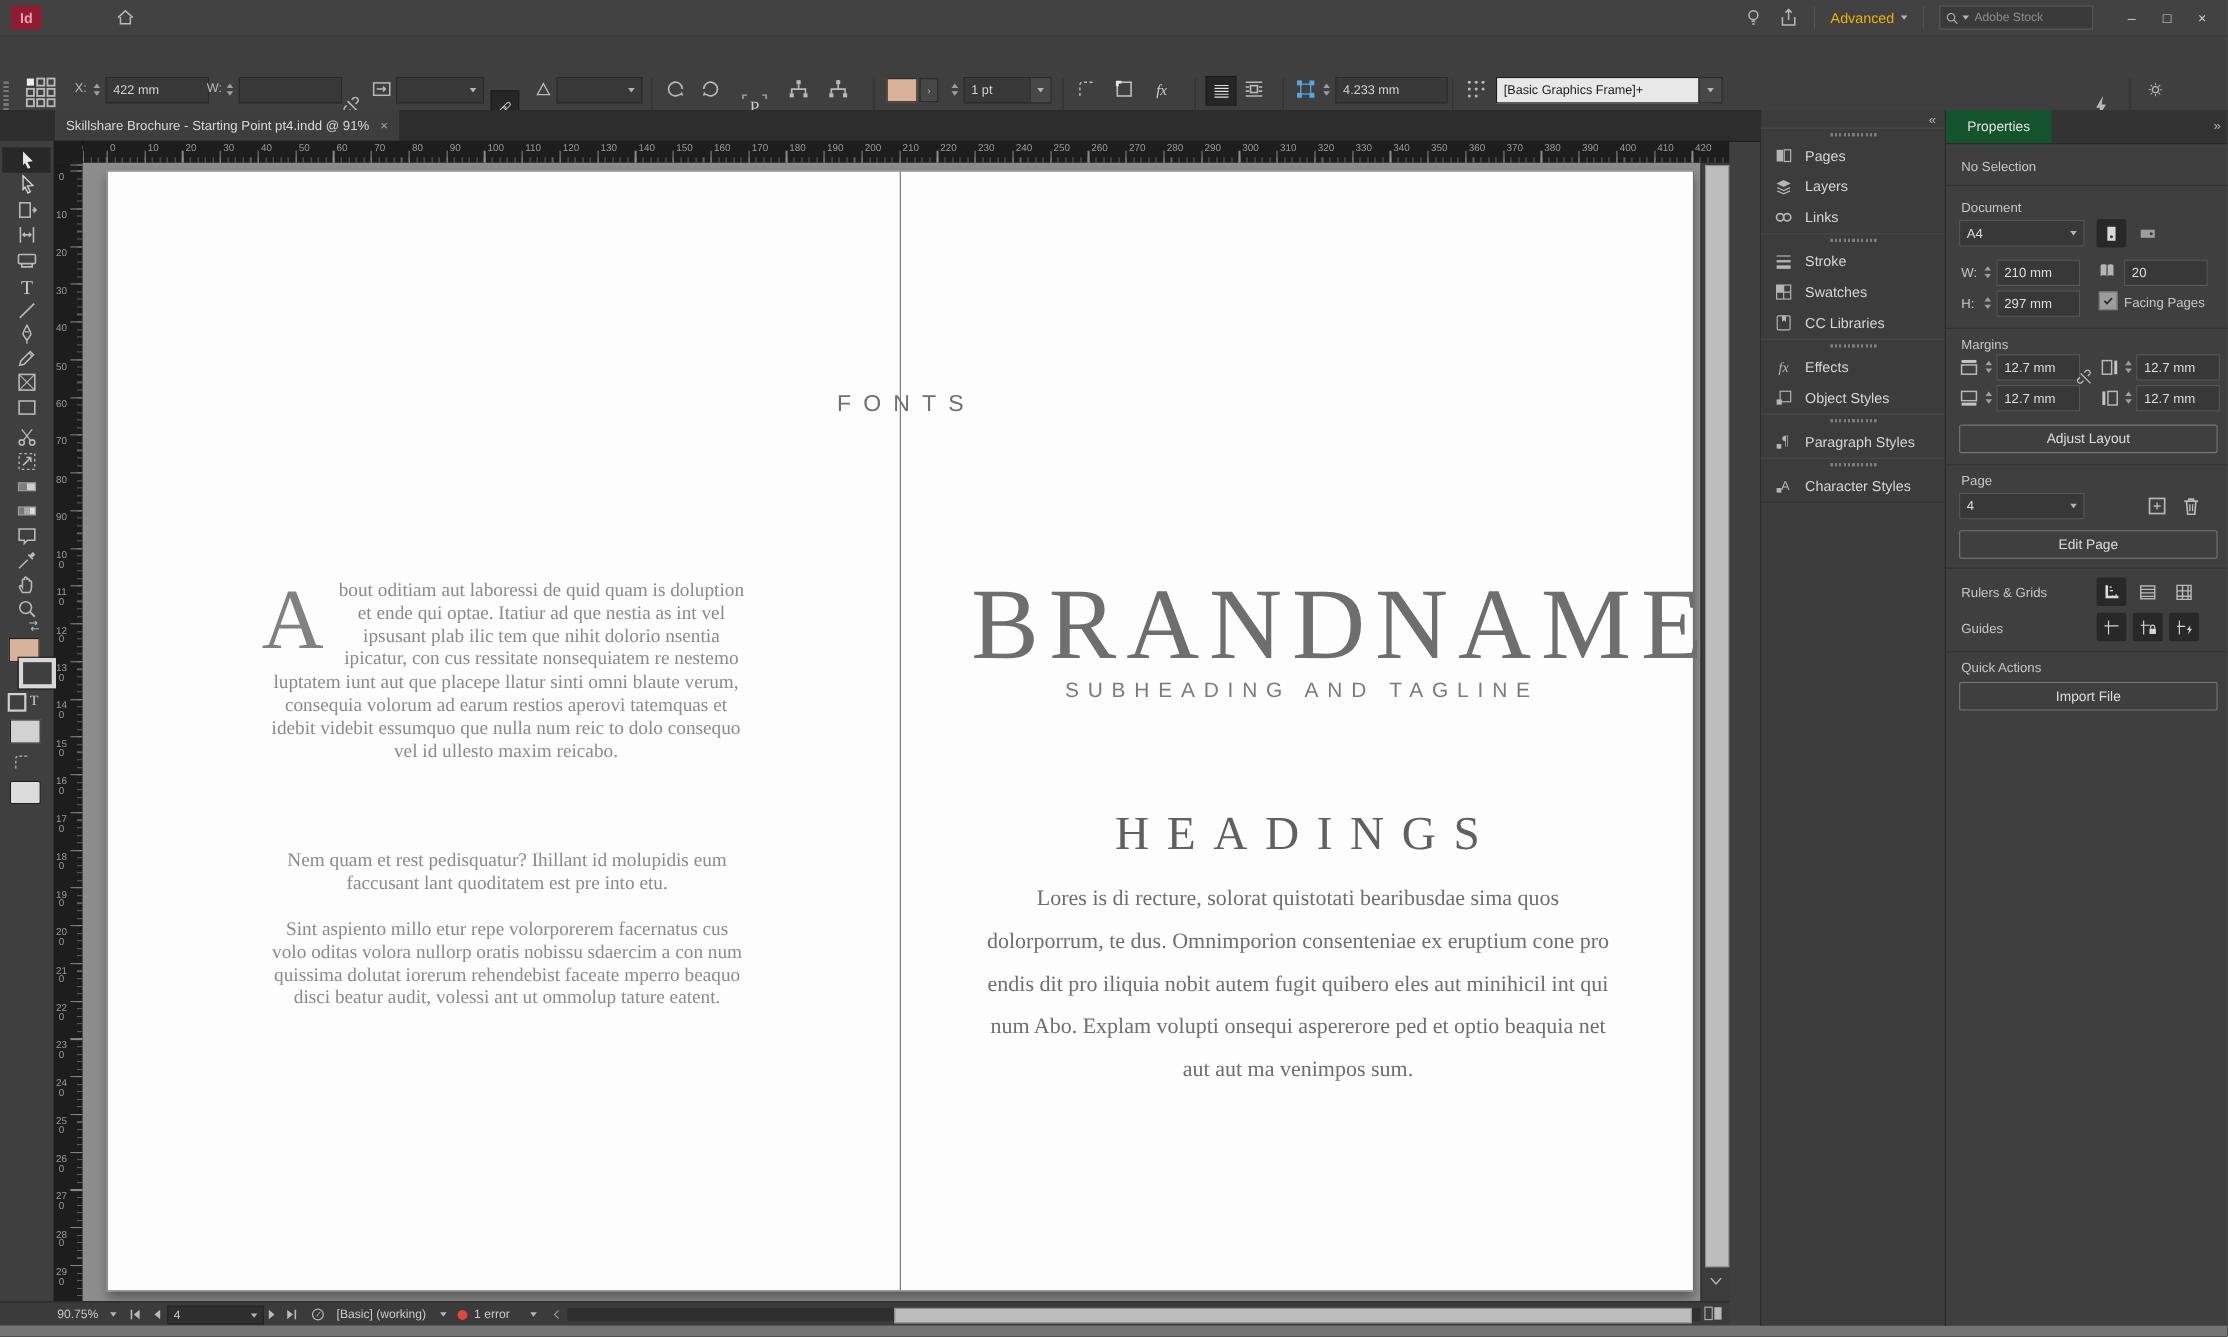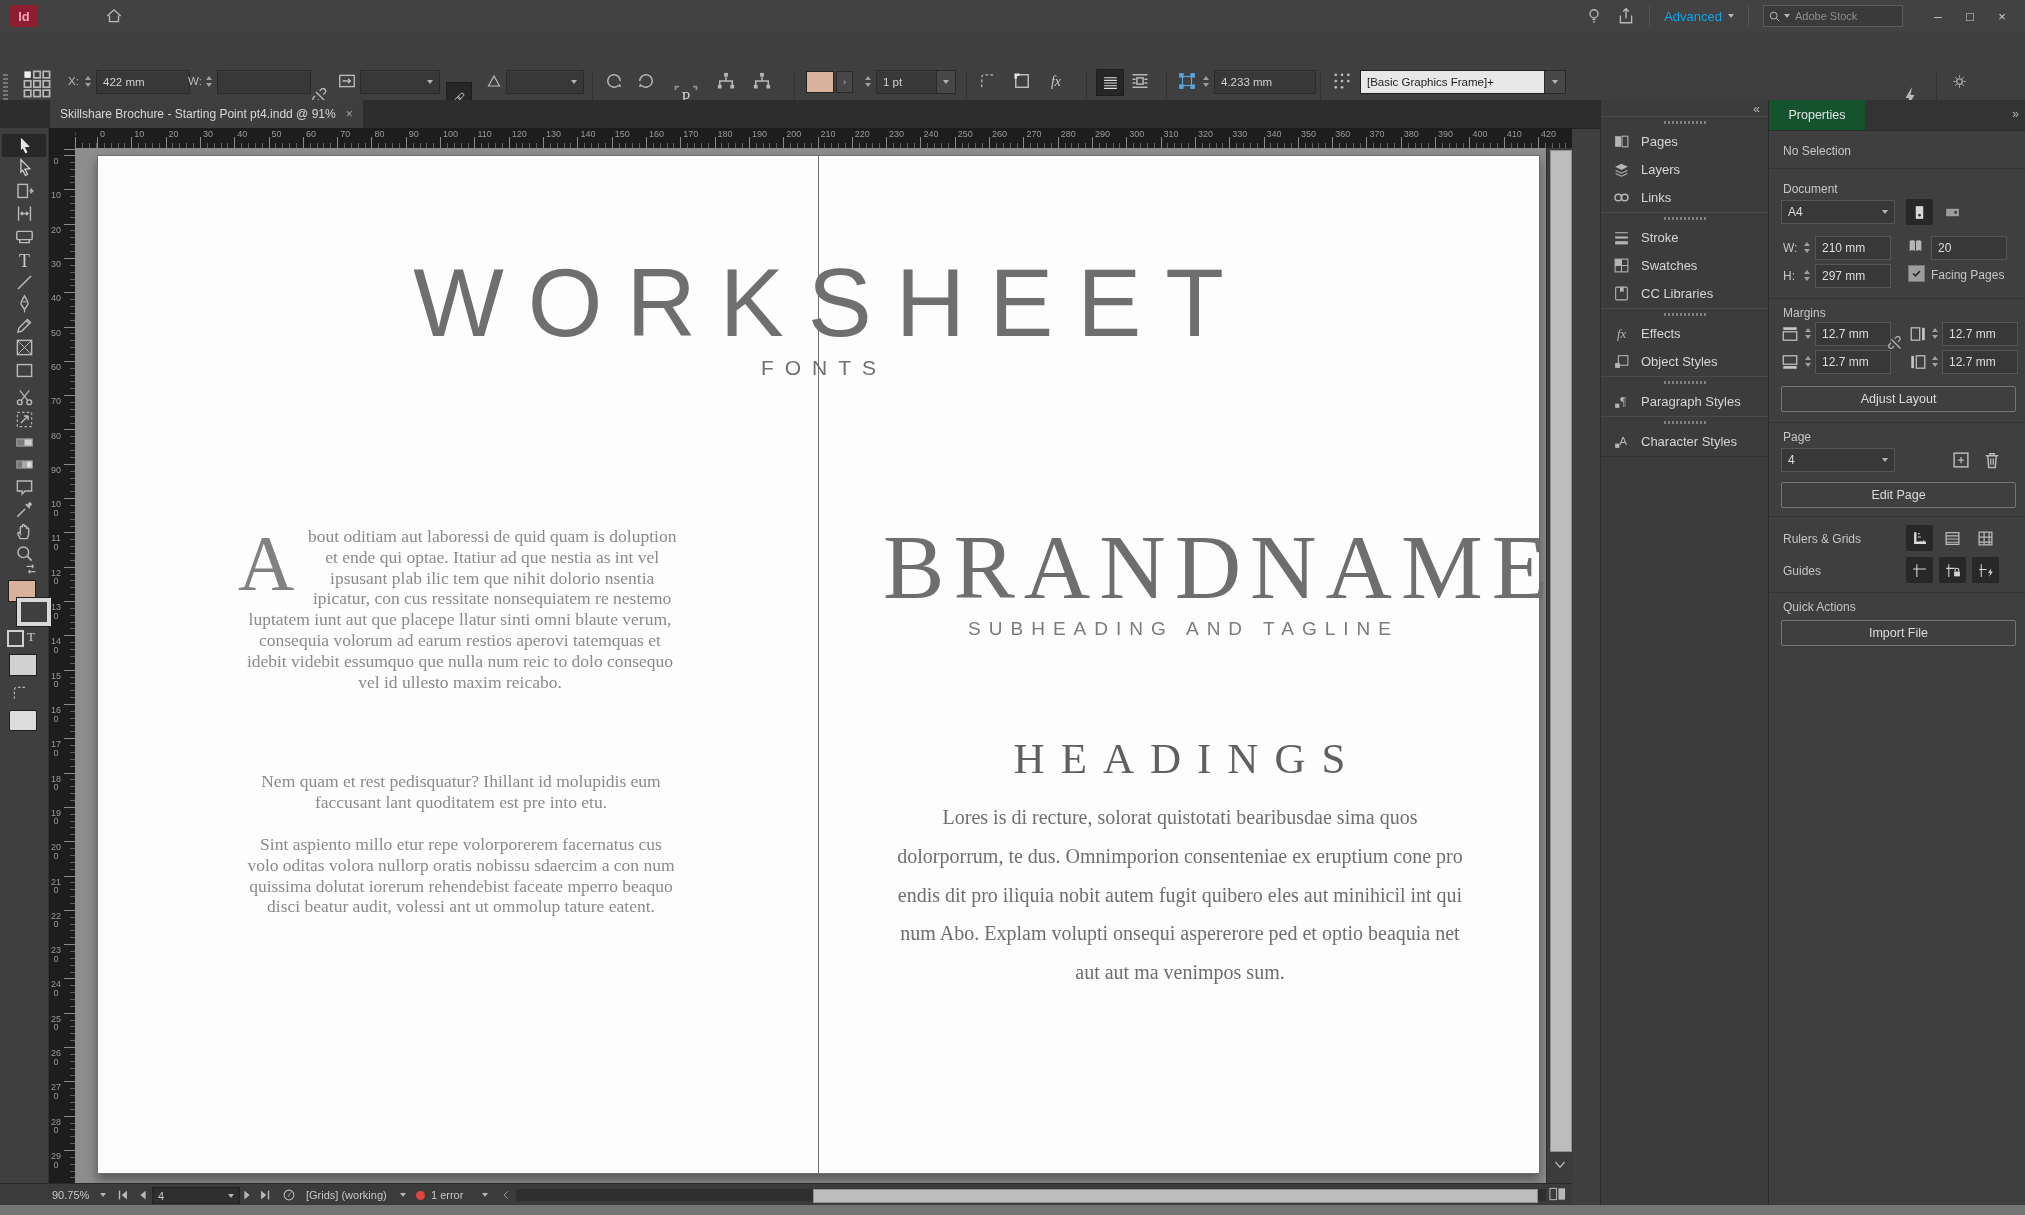--- a/index.html
+++ b/index.html
@@ -12,21 +12,21 @@
   
   #menubar{position:absolute;left:0;top:0;width:2025px;height:32px;background:#424242;
            border-bottom:1px solid #2e2e2e;display:flex;align-items:center;}
   #logo{position:absolute;left:10px;top:5px;width:28px;height:22px;background:#8e1d34;color:#f2a0b2;
         font-weight:bold;font-size:13px;display:flex;align-items:center;justify-content:center;border-radius:2px;}
   #home-btn{position:absolute;left:104px;top:7px;width:20px;height:18px;}
   #menus{position:absolute;left:176px;top:0;height:32px;display:flex;align-items:center;}
   .menu-item{padding:0 13px;font-size:13px;color:#dedede;cursor:default;}
   #mb-right{position:absolute;right:8px;top:0;height:32px;display:flex;align-items:center;gap:14px;}
   .mb-sep{width:1px;height:20px;background:#565656;}
-  #advanced{display:flex;align-items:center;gap:6px;font-size:13px;color:#0ea5e9;}
+  #advanced{display:flex;align-items:center;gap:6px;font-size:13px;color:#eab308;}
   #searchbox{width:130px;height:20px;background:#3a3a3a;border:1px solid #5c5c5c;display:flex;align-items:center;padding:0 4px;gap:3px;}
   #searchbox input{background:transparent;border:none;outline:none;color:#cfcfcf;font-size:11px;width:86px;font-family:"Liberation Sans",sans-serif;}
   #searchbox input::placeholder{color:#8d8d8d;}
   .winbtn{width:30px;height:24px;display:flex;align-items:center;justify-content:center;color:#cfcfcf;font-size:13px;}
 
   
   #cpanel{position:absolute;left:0;top:32px;width:2025px;height:68px;background:#3f3f3f;border-bottom:1px solid #292929;}
   .cfield{position:absolute;height:22px;background:#383838;border:1px solid #2a2a2a;box-shadow:inset 0 1px 0 rgba(255,255,255,.04);
           display:flex;align-items:center;padding:0 6px;font-size:11.5px;color:#d2d2d2;}
   .clabel{position:absolute;font-size:11.5px;color:#b9b9b9;}
@@ -746,21 +746,20 @@
             <circle cx="7" cy="7" r="4.5" stroke="#b9b9b9" fill="none" stroke-width="1.2"></circle>
             <path d="M10.3 10.3L14 14" stroke="#b9b9b9" stroke-width="1.5"></path>
           </svg>
         </span>
       </div>
     </div>
 
   <div id="canvas">
     <div id="spread">
       <div id="spine"></div>
-      <div id="ws-title">WORKSHEET</div>
       <div id="ws-sub">FONTS</div>
       <div id="lp-col">
         <div id="lp-p1" class="serif"><span id="dropcap" class="serif">A</span><span>bout oditiam aut laboressi de quid quam is doluption et ende qui optae. Itatiur ad que nestia as int vel ipsusant plab ilic tem que nihit dolorio nsentia ipicatur, con cus ressitate nonsequiatem re nestemo luptatem iunt aut que placepe llatur sinti omni blaute verum, consequia volorum ad earum restios aperovi tatemquas et idebit videbit essumquo que nulla num reic to dolo consequo vel id ullesto maxim reicabo.</span></div>
       </div>
       <div id="lp-p3" class="serif">Sint aspiento millo etur repe volorporerem facernatus cus volo oditas volora nullorp oratis nobissu sdaercim a con num quissima dolutat iorerum rehendebist faceate mperro beaquo disci beatur audit, volessi ant ut ommolup tature eatent.</div>
       <div id="lp-p2" class="serif">Nem quam et rest pedisquatur? Ihillant id molupidis eum faccusant lant quoditatem est pre into etu.</div>
       <div id="bn-title" class="serif">BRANDNAME</div>
       <div id="bn-sub">SUBHEADING AND TAGLINE</div>
       <div id="rp-head" class="serif">HEADINGS</div>
       <div id="rp-body" class="serif">Lores is di recture, solorat quistotati bearibusdae sima quos dolorporrum, te dus. Omnimporion consenteniae ex eruptium cone pro endis dit pro iliquia nobit autem fugit quibero eles aut minihicil int qui num Abo. Explam volupti onsequi aspererore ped et optio beaquia net aut aut ma venimpos sum.</div>
@@ -809,21 +808,21 @@
           <path d="M3.5 3v10l6-5z" fill="#b9b9b9"></path>
         </svg>
       </span>
     <span class="icon sb-item sb-icon" style="left:282px;top:4px">
         <svg viewBox="0 0 16 16">
           <circle cx="8" cy="8" r="5.6" stroke="#b9b9b9" fill="none" stroke-width="1.2"></circle>
           <path d="M8 8l2.6-2.8M8 8l-1 2" stroke="#b9b9b9"></path>
         </svg>
       </span>
     <div class="sb-item" style="left:306px">
-        <span>[Grids] (working)</span>
+        <span>[Basic] (working)</span>
       </div>
     <div class="sb-item" style="left:400px">
         <span class="cdown"></span>
       </div>
     <div class="abs" id="err-dot" style="left: 416px; top: 7px; width: 9px; height: 9px; border-radius: 50%; background: rgb(224, 68, 62);"></div>
     <div class="sb-item" style="left:431px">
         <span>1 error</span>
       </div>
     <div class="sb-item" style="left:482px">
         <span class="cdown"></span>

